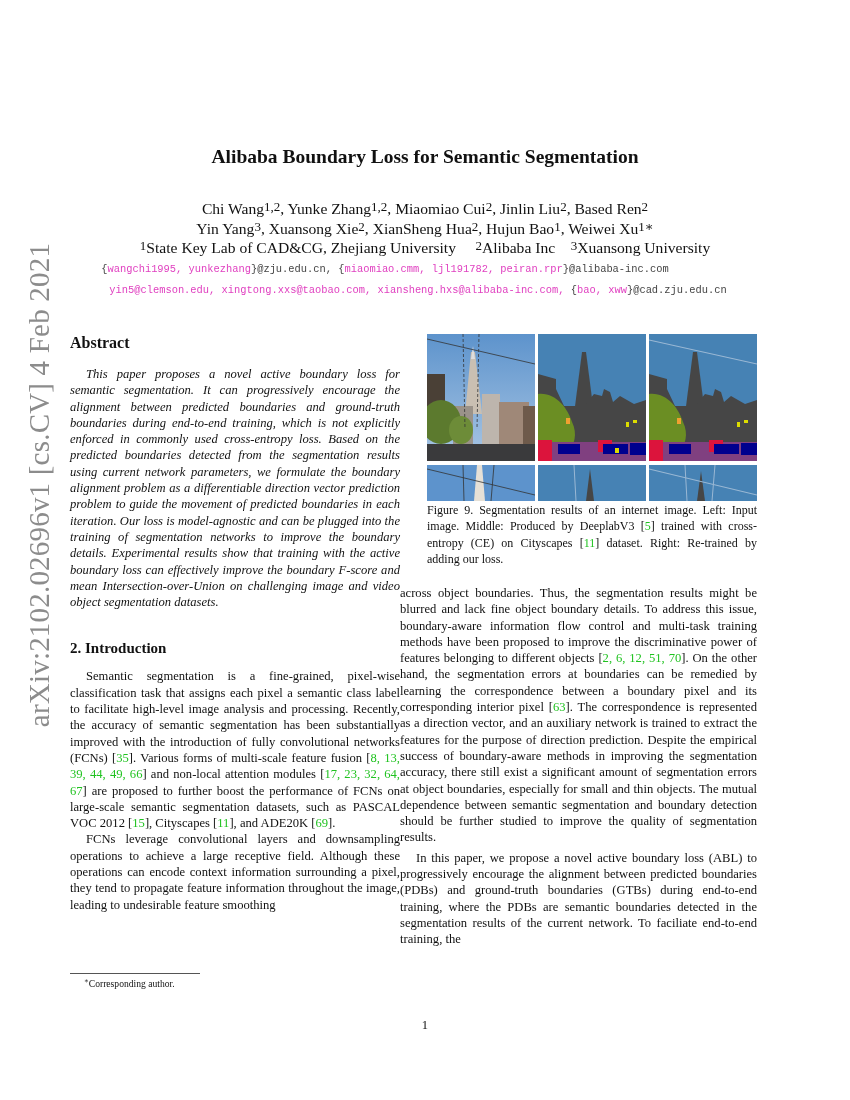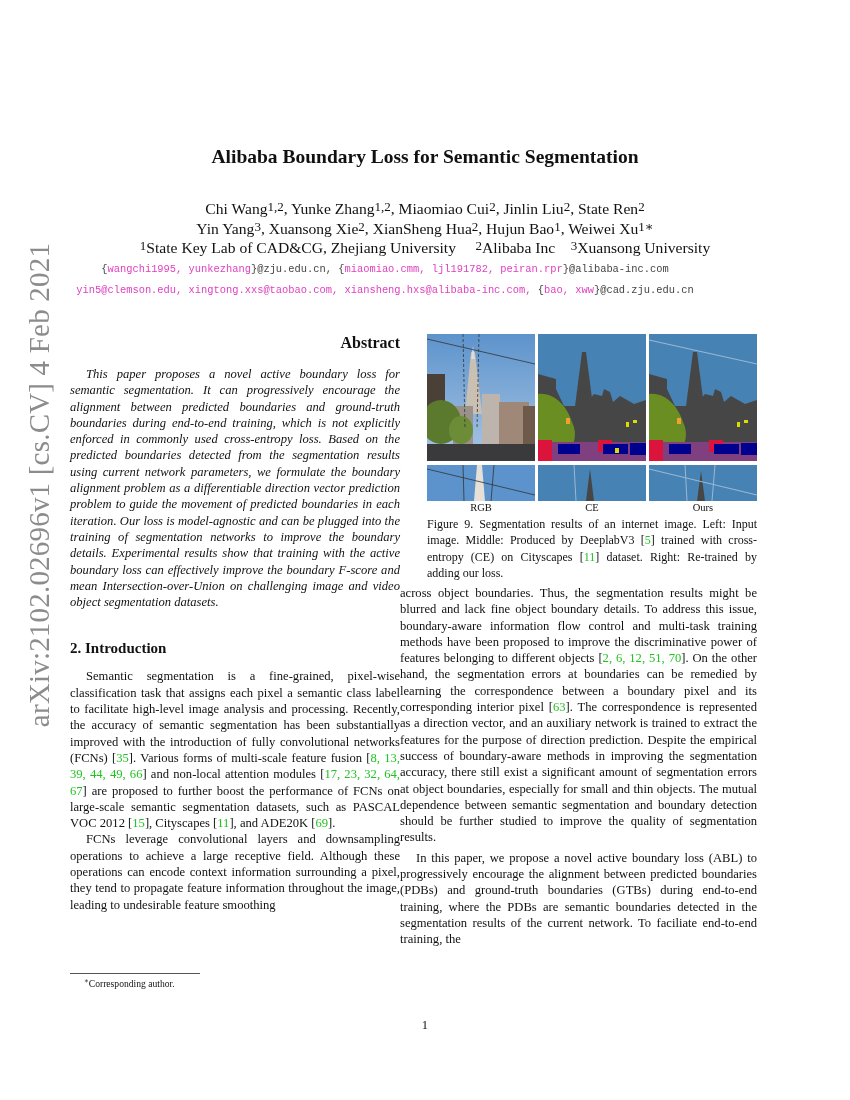--- a/index.html
+++ b/index.html
@@ -10,21 +10,21 @@
          transform:translate(-50%,-50%) rotate(-90deg); font-size:29px; color:#8c8c8c; letter-spacing:0.2px; }
   .title { position:absolute; top:146px; left:0; width:850px; text-align:center;
          font-weight:bold; font-size:19.5px; }
   .authors { position:absolute; top:199px; left:0; width:850px; text-align:center; font-size:15.6px; line-height:19.5px; }
   .authors sup { font-size:13px; vertical-align:top; position:relative; top:-2px; }
   .emails { position:absolute; left:0; width:770px; text-align:center;
          font-family:"Liberation Mono", "DejaVu Sans Mono", monospace; font-size:10.4px; color:#444; }
   .pink { color:#e040c0; }
   .col-left { position:absolute; left:70px; top:334px; width:330px; }
   .col-right { position:absolute; left:427px; top:334px; width:330px; }
-  .h-abs { text-align:right; font-weight:bold; font-size:16px; margin:0 0 14px 0; }
+  .h-abs { text-align:left; font-weight:bold; font-size:16px; margin:0 0 14px 0; }
   .para { font-size:12.6px; line-height:16.3px; text-align:justify; margin:0; }
   .it { font-style:italic; }
   .indent { text-indent:16px; }
   .h-sec { font-weight:bold; font-size:15px; margin:0 0 11px 0; }
   .cite { color:#1fc21f; }
   .fig { position:relative; width:330px; height:168px; }
   .panel { position:absolute; overflow:hidden; }
   .caption-labels { position:relative; height:14px; font-size:10.5px; }
   .caption-labels span { position:absolute; top:0; transform:translateX(-50%); }
   .caption { font-size:12px; line-height:16.3px; text-align:justify; margin:0; }
@@ -42,21 +42,21 @@
 </div>
 
 <div class="title">Alibaba Boundary Loss for Semantic Segmentation</div>
 
 <div class="authors">
   <div>
     <span><span>Chi Wang</span><sup>1,2</sup></span>,
     <span><span>Yunke Zhang</span><sup>1,2</sup></span>,
     <span><span>Miaomiao Cui</span><sup>2</sup></span>,
     <span><span>Jinlin Liu</span><sup>2</sup></span>,
-    <span><span>State Ren</span><sup>2</sup></span>
+    <span><span>Based Ren</span><sup>2</sup></span>
   </div>
   <div>
     <span><span>Yin Yang</span><sup>3</sup></span>,
     <span><span>Xuansong Xie</span><sup>2</sup></span>,
     <span><span>XianSheng Hua</span><sup>2</sup></span>,
     <span><span>Hujun Bao</span><sup>1</sup></span>,
     <span><span>Weiwei Xu</span><sup>1∗</sup></span>
   </div>
   <div>
     <span><sup>1</sup><span>State Key Lab of CAD&amp;CG, Zhejiang University</span></span>
@@ -64,21 +64,21 @@
     <span><sup>2</sup><span>Alibaba Inc</span></span>
     &nbsp;&nbsp;
     <span><sup>3</sup><span>Xuansong University</span></span>
   </div>
 </div>
 
 <div class="emails" style="top:263px;">
   {<span class="pink">wangchi1995, yunkezhang</span>}<span>@zju.edu.cn,</span>
   {<span class="pink">miaomiao.cmm, ljl191782, peiran.rpr</span>}<span>@alibaba-inc.com</span>
 </div>
-<div class="emails" style="top:284px;">
+<div class="emails" style="top:284px;padding-left:33px;">
   <span class="pink">yin5@clemson.edu,</span>
   <span class="pink">xingtong.xxs@taobao.com,</span>
   <span class="pink">xiansheng.hxs@alibaba-inc.com,</span>
   {<span class="pink">bao, xww</span>}<span>@cad.zju.edu.cn</span>
 </div>
 
 <div class="col-left">
   <div class="h-abs">Abstract</div>
   <p class="para it indent">This paper proposes a novel active boundary loss for semantic segmentation. It can progressively encourage the alignment between predicted boundaries and ground-truth boundaries during end-to-end training, which is not explicitly enforced in commonly used cross-entropy loss. Based on the predicted boundaries detected from the segmentation results using current network parameters, we formulate the boundary alignment problem as a differentiable direction vector prediction problem to guide the movement of predicted boundaries in each iteration. Our loss is model-agnostic and can be plugged into the training of segmentation networks to improve the boundary details. Experimental results show that training with the active boundary loss can effectively improve the boundary F-score and mean Intersection-over-Union on challenging image and video object segmentation datasets.</p>
 
@@ -172,25 +172,20 @@
     <div class="panel" style="left:222px;top:131px;width:108px;height:36px;">
       <svg width="108" height="36" viewBox="0 0 108 36">
         <rect width="108" height="36" fill="#4682b4"></rect>
         <polygon points="52,6 56,36 48,36" fill="#464646"></polygon>
         <line x1="0" y1="4" x2="108" y2="30" stroke="#9ab8d4" stroke-width="1.2"></line>
         <line x1="36" y1="0" x2="38" y2="36" stroke="#9ab8d4" stroke-width="1"></line>
         <line x1="66" y1="0" x2="63" y2="36" stroke="#9ab8d4" stroke-width="1"></line>
       </svg>
     </div>
   </div>
-  <div class="caption-labels">
-    <span style="left:54px;">RGB</span>
-    <span style="left:165px;">CE</span>
-    <span style="left:276px;">Ours</span>
-  </div>
   <p class="caption"><span>Figure 9. Segmentation results of an internet image. Left: Input image. Middle: Produced by DeeplabV3 [</span><span class="cite">5</span><span>] trained with cross-entropy (CE) on Cityscapes [</span><span class="cite">11</span><span>] dataset. Right: Re-trained by adding our loss.</span></p>
 </div>
 
 <div class="right-text">
   <p class="para"><span>across object boundaries. Thus, the segmentation results might be blurred and lack fine object boundary details. To address this issue, boundary-aware information flow control and multi-task training methods have been proposed to improve the discriminative power of features belonging to different objects [</span><span class="cite">2, 6, 12, 51, 70</span><span>]. On the other hand, the segmentation errors at boundaries can be remedied by learning the correspondence between a boundary pixel and its corresponding interior pixel [</span><span class="cite">63</span><span>]. The correspondence is represented as a direction vector, and an auxiliary network is trained to extract the features for the purpose of direction prediction. Despite the empirical success of boundary-aware methods in improving the segmentation accuracy, there still exist a significant amount of segmentation errors at object boundaries, especially for small and thin objects. The mutual dependence between semantic segmentation and boundary detection should be further studied to improve the quality of segmentation results.</span></p>
   <p class="para indent" style="margin-top:4px;">In this paper, we propose a novel active boundary loss (ABL) to progressively encourage the alignment between predicted boundaries (PDBs) and ground-truth boundaries (GTBs) during end-to-end training, where the PDBs are semantic boundaries detected in the segmentation results of the current network. To faciliate end-to-end training, the</p>
 </div>
 
 <div class="footnote-rule"></div>
 <div class="footnote"><sup>∗</sup><span>Corresponding author.</span></div>

